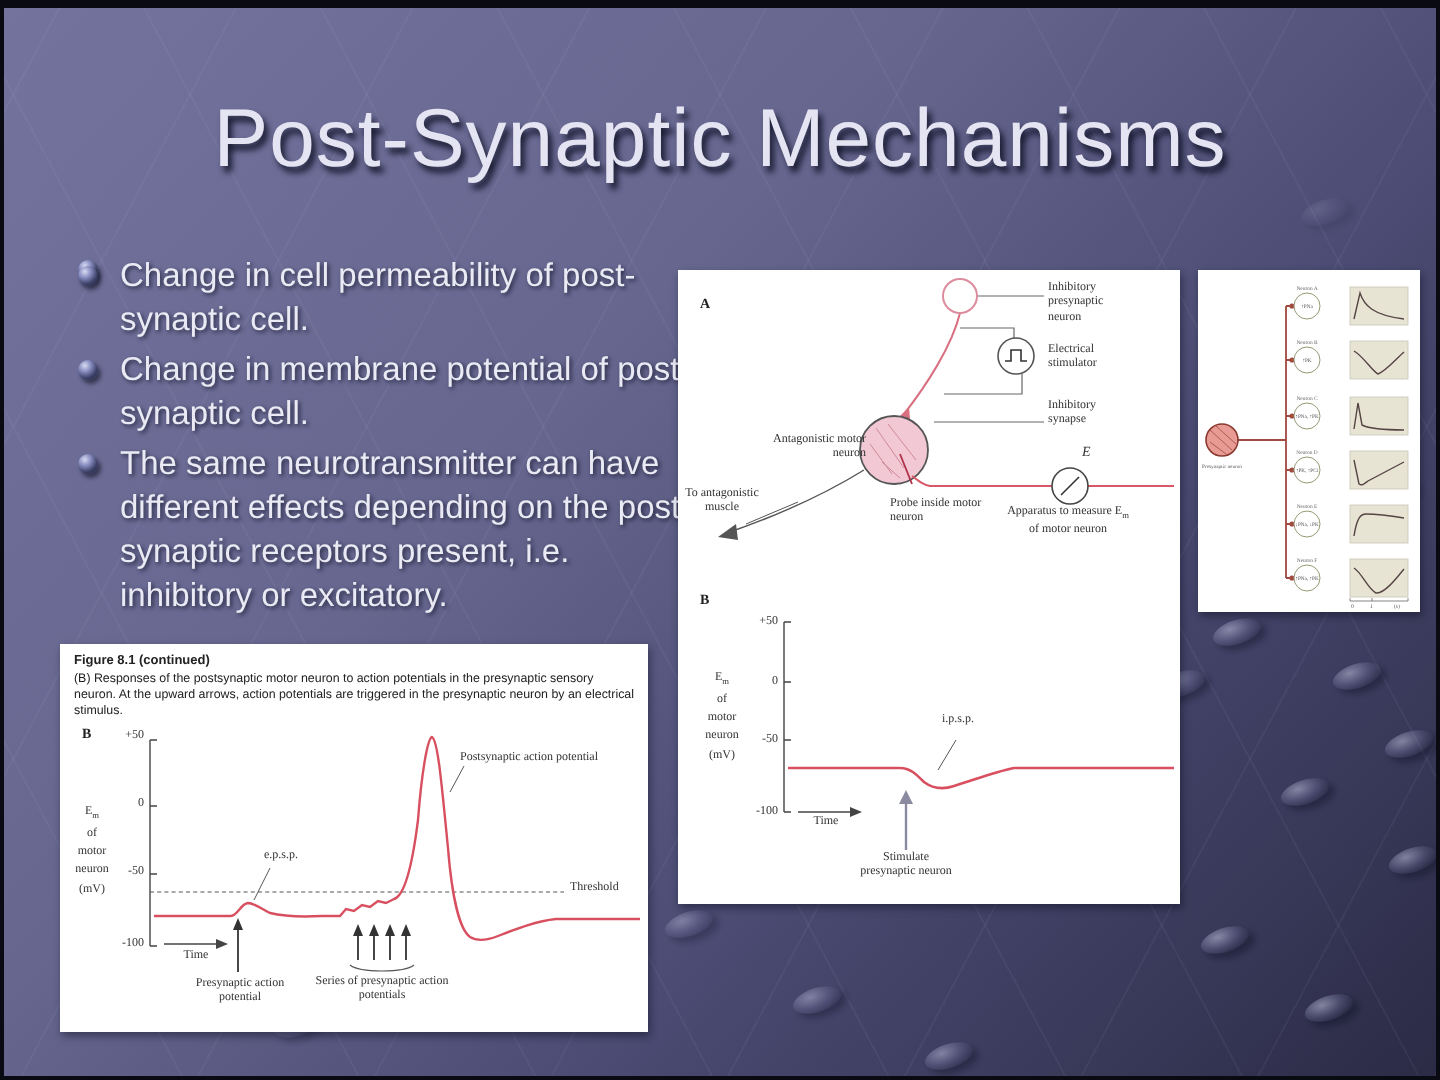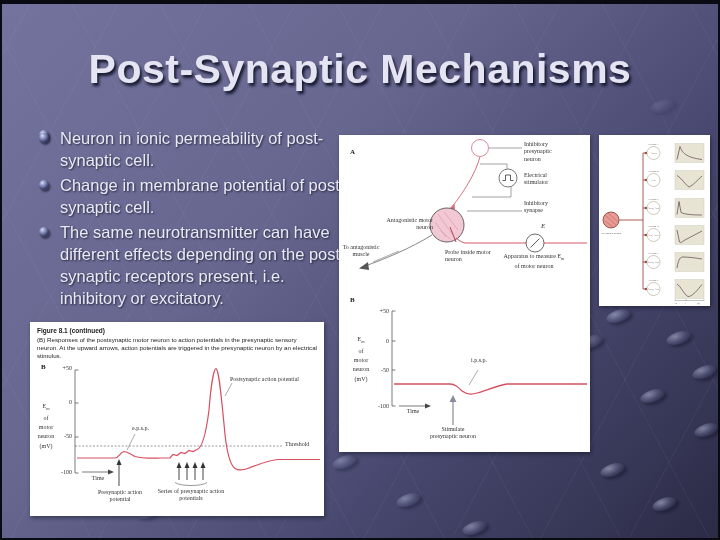--- a/index.html
+++ b/index.html
@@ -9,21 +9,21 @@
     background:
       repeating-linear-gradient(62deg, rgba(205,210,238,0.05) 0 1px, transparent 1px 78px),
       repeating-linear-gradient(-62deg, rgba(205,210,238,0.05) 0 1px, transparent 1px 78px),
       linear-gradient(133deg, var(--bg-top,#73739e) 0%, #66668f 38%, #4a4a72 66%, var(--bg-bottom,#2b2b46) 100%);
     border:2px solid #0a0a12;border-top-width:4px;box-sizing:border-box;
   }
   .bump{position:absolute;width:25px;height:12px;border-radius:50%;transform:rotate(-18deg);
     background:radial-gradient(ellipse at 38% 30%, rgba(214,218,242,0.55), rgba(140,145,185,0.28) 45%, rgba(22,24,44,0.28) 78%, rgba(22,24,44,0.5));
     box-shadow:2px 3px 3px rgba(8,10,26,0.4);}
   .title{position:absolute;left:0;top:42px;width:716px;margin:0;text-align:center;
-    font-size:41px;font-weight:700;color:var(--title-color,#e4e4f2);
+    font-size:41px;font-weight:400;color:var(--title-color,#e4e4f2);
     text-shadow:2px 3px 3px rgba(8,10,28,0.85);letter-spacing:0.5px;}
   .bullets{position:absolute;left:30px;top:120px;width:300px;margin:0;padding:0;list-style:none;}
   .bullets li{position:relative;padding-left:28px;margin-bottom:3px;
     font-size:16.5px;line-height:22px;color:var(--text-color,#eaeaf4);
     text-shadow:1px 1px 2px rgba(10,12,30,0.7);width:292px;}
   .dot{position:absolute;left:7px;top:6px;width:10px;height:10px;border-radius:50%;
     background:radial-gradient(circle at 34% 28%, #d7dbf2 0%, #8a90c2 30%, #3a3f66 65%, #1f2239 100%);
     box-shadow:1.5px 2px 2px rgba(8,10,26,0.55);}
   .fig{position:absolute;background:var(--fig-bg,#fff);box-shadow:1px 2px 4px rgba(8,10,26,0.45);}
   .fig1{left:337px;top:131px;width:251px;height:317px;}
@@ -62,21 +62,21 @@
     <div class="bump" style="left:134px;top:502px;opacity:.55"></div>
     <div class="bump" style="left:64px;top:458px;opacity:.45"></div>
     <div class="bump" style="left:682px;top:236px;opacity:.4"></div>
     <div class="bump" style="left:648px;top:96px;opacity:.25"></div>
   </div>
 
   <h1 class="title">Post-Synaptic Mechanisms</h1>
 
   <ul class="bullets">
     <li><span class="dot"></span></li>
-    <li><span class="dot"></span><span>Neuron in ionic permeability of post-synaptic cell.</span></li>
+    <li><span class="dot"></span><span>Change in cell permeability of post-synaptic cell.</span></li>
     <li><span class="dot"></span><span>Change in membrane potential of post-synaptic cell.</span></li>
     <li><span class="dot"></span><span>The same neurotransmitter can have different effects depending on the post-synaptic receptors present, i.e. inhibitory or excitatory.</span></li>
   </ul>
 
   <div class="fig fig1">
     <svg width="251" height="317" viewBox="0 0 251 317">
       <g stroke="#666" stroke-width="0.6" fill="none">
         <path d="M150,13 H183"></path>
         <path d="M141,29 H168 V34"></path>
         <path d="M133,62 H172 V52"></path>

